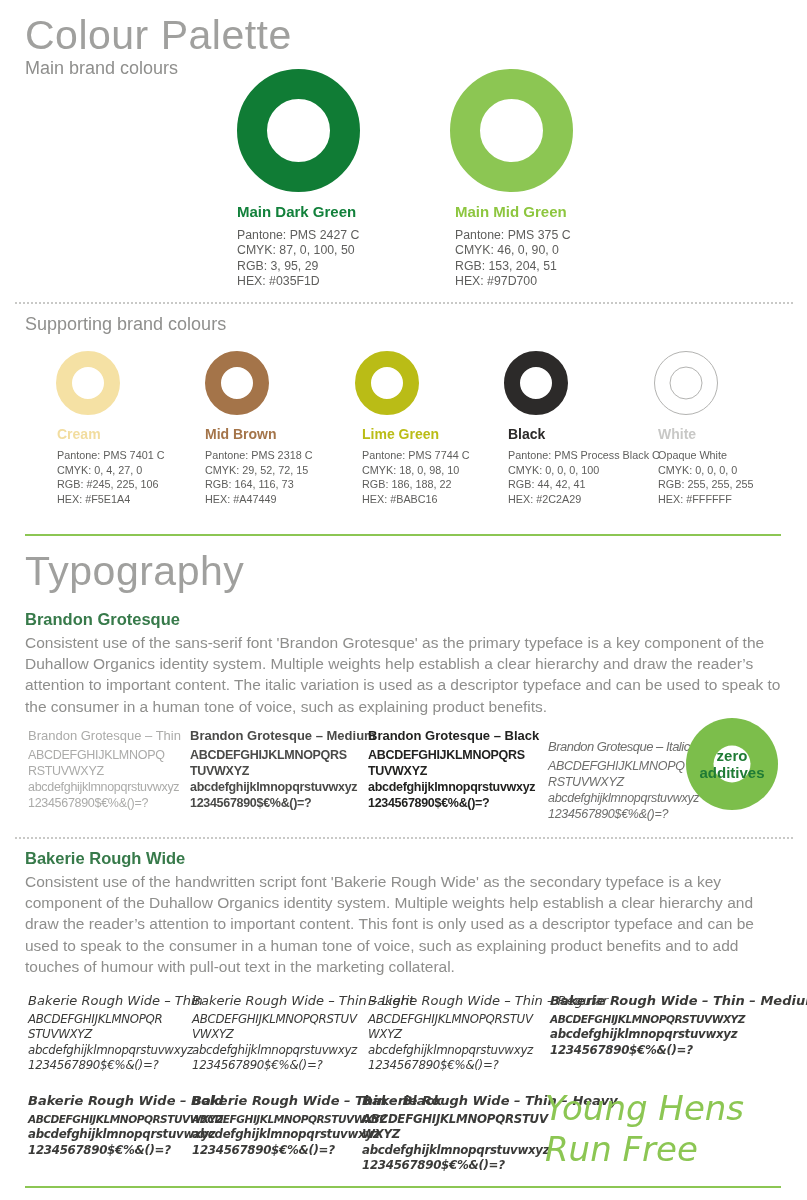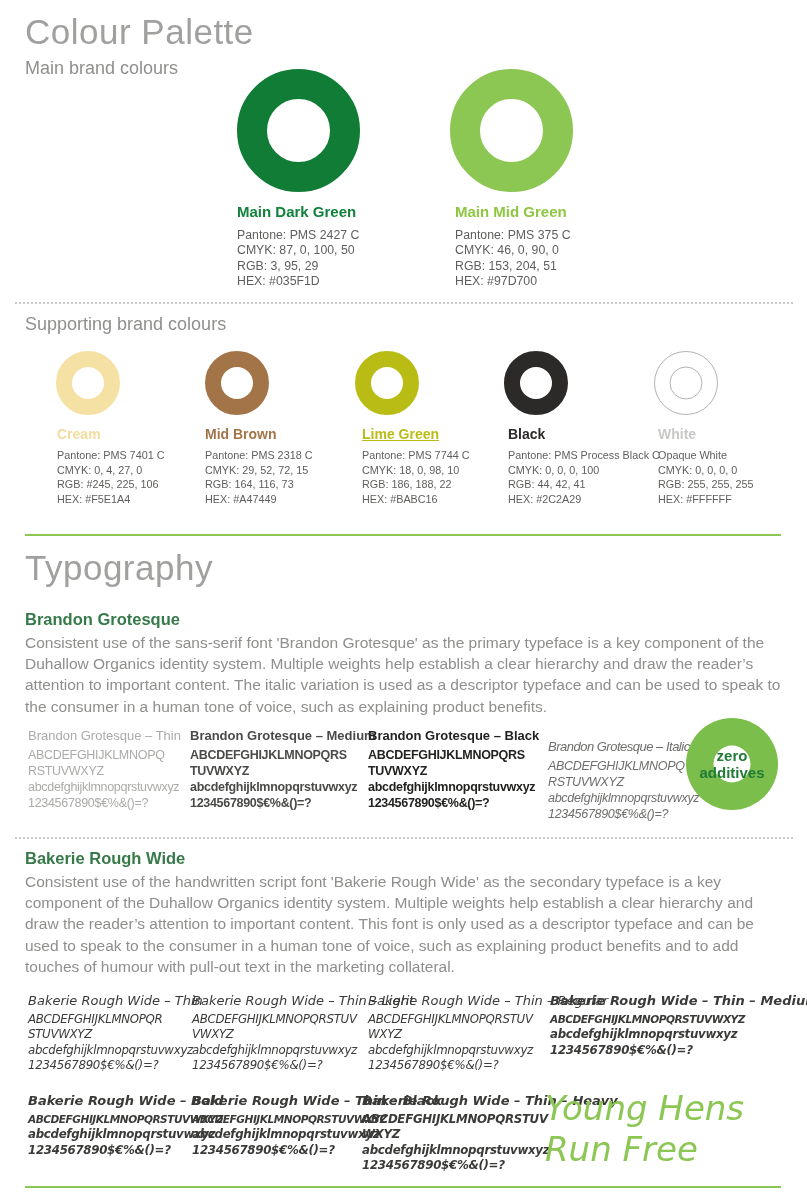--- a/index.html
+++ b/index.html
@@ -1,19 +1,19 @@
 <!DOCTYPE html>
 <html><head>
 <meta charset="utf-8">
 <style>
   html,body{margin:0;padding:0;background:#fff;}
   .page{position:relative;width:807px;height:1200px;background:#fff;overflow:hidden;
         font-family:"Liberation Sans",sans-serif;}
 
-  .big-title{position:absolute;left:25px;margin:0;font-size:35px;font-weight:300;
+  .big-title{position:absolute;left:25px;margin:0;font-size:41px;font-weight:300;
              color:#a0a09e;letter-spacing:.5px;}
   .section-label{position:absolute;left:25px;font-size:18px;font-weight:300;color:#8f8f8d;}
 
   
   .ring{position:absolute;border-radius:50%;background:#fff;box-sizing:content-box;}
   .ring-main{width:63px;height:63px;border:30px solid #107C35;}
   .ring-sup{width:32px;height:32px;border:16px solid #000;}
   .ring-outline{position:absolute;width:62px;height:62px;border:1px solid #b3b3b1;
                 border-radius:50%;background:#fff;}
   .ring-outline-inner{position:absolute;left:50%;top:50%;transform:translate(-50%,-50%);
@@ -115,21 +115,21 @@
     <div class="spec">HEX: #F5E1A4</div>
   </div>
   <div class="sc-info" style="left:205px;top:426px;">
     <div class="sc-name" style="color: rgb(164, 116, 73);">Mid Brown</div>
     <div class="spec">Pantone: PMS 2318 C</div>
     <div class="spec">CMYK: 29, 52, 72, 15</div>
     <div class="spec">RGB: 164, 116, 73</div>
     <div class="spec">HEX: #A47449</div>
   </div>
   <div class="sc-info" style="left:362px;top:426px;">
-    <div class="sc-name" style="color: rgb(186, 188, 22); text-decoration: underline;">Lime Green</div>
+    <div class="sc-name" style="color: rgb(186, 188, 22);">Lime Green</div>
     <div class="spec">Pantone: PMS 7744 C</div>
     <div class="spec">CMYK: 18, 0, 98, 10</div>
     <div class="spec">RGB: 186, 188, 22</div>
     <div class="spec">HEX: #BABC16</div>
   </div>
   <div class="sc-info" style="left:508px;top:426px;">
     <div class="sc-name" style="color: rgb(44, 42, 41);">Black</div>
     <div class="spec">Pantone: PMS Process Black C</div>
     <div class="spec">CMYK: 0, 0, 0, 100</div>
     <div class="spec">RGB: 44, 42, 41</div>

